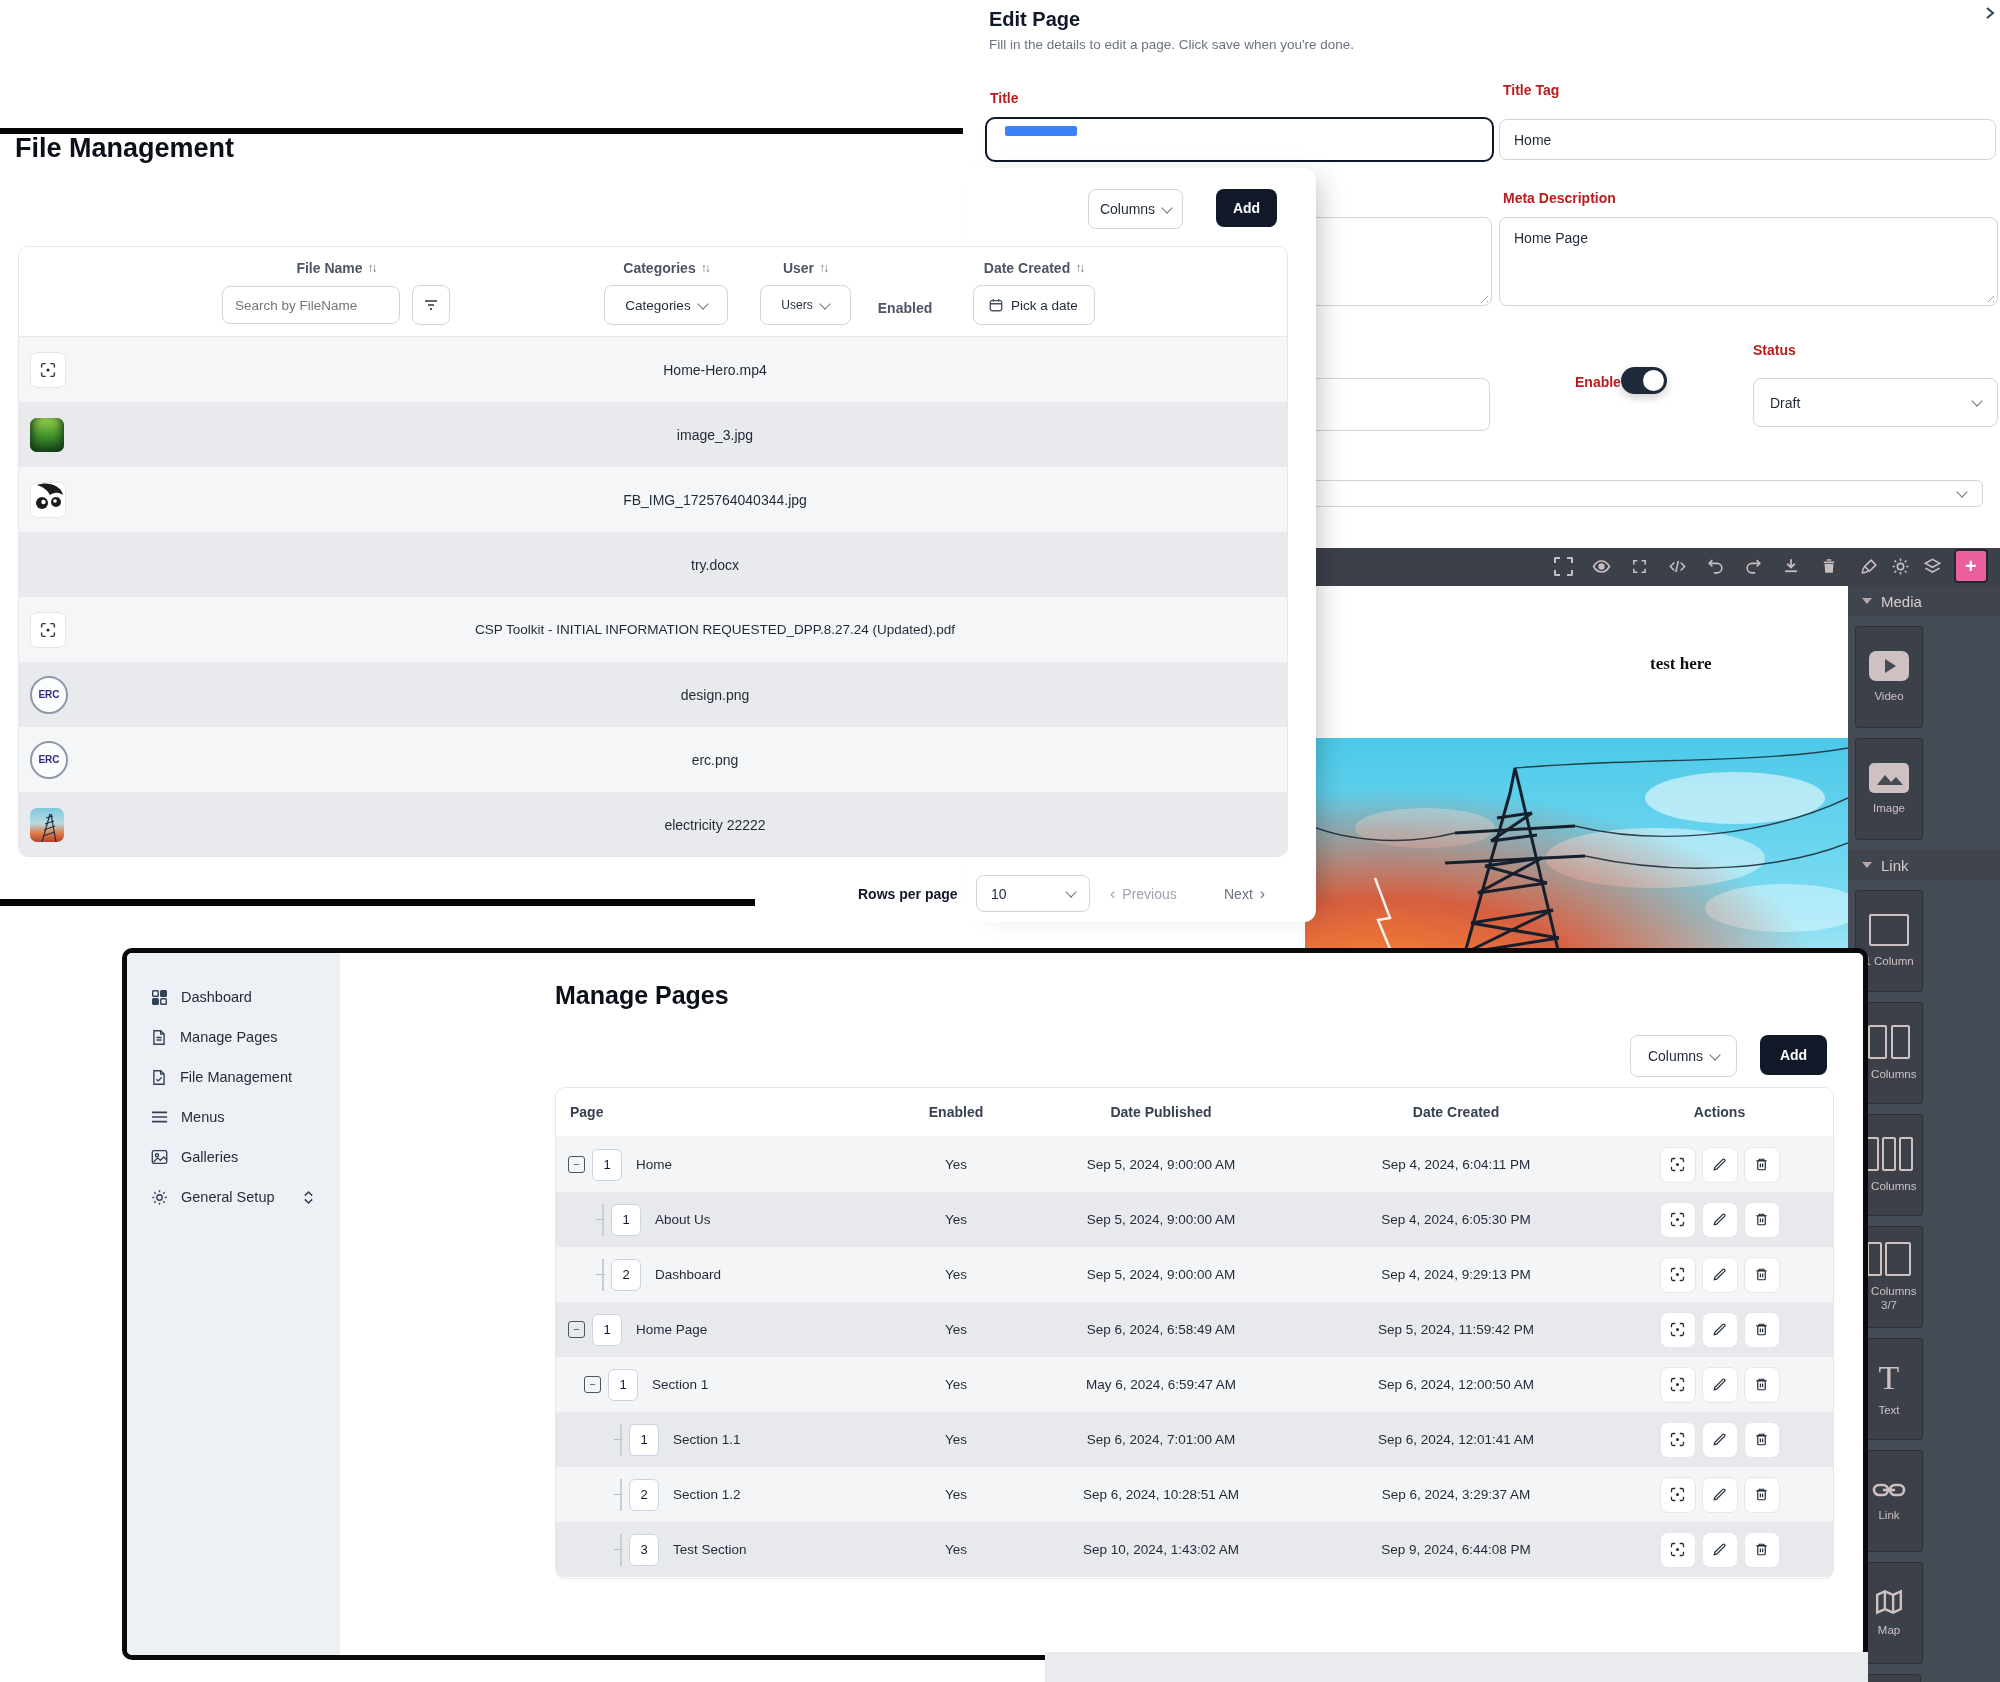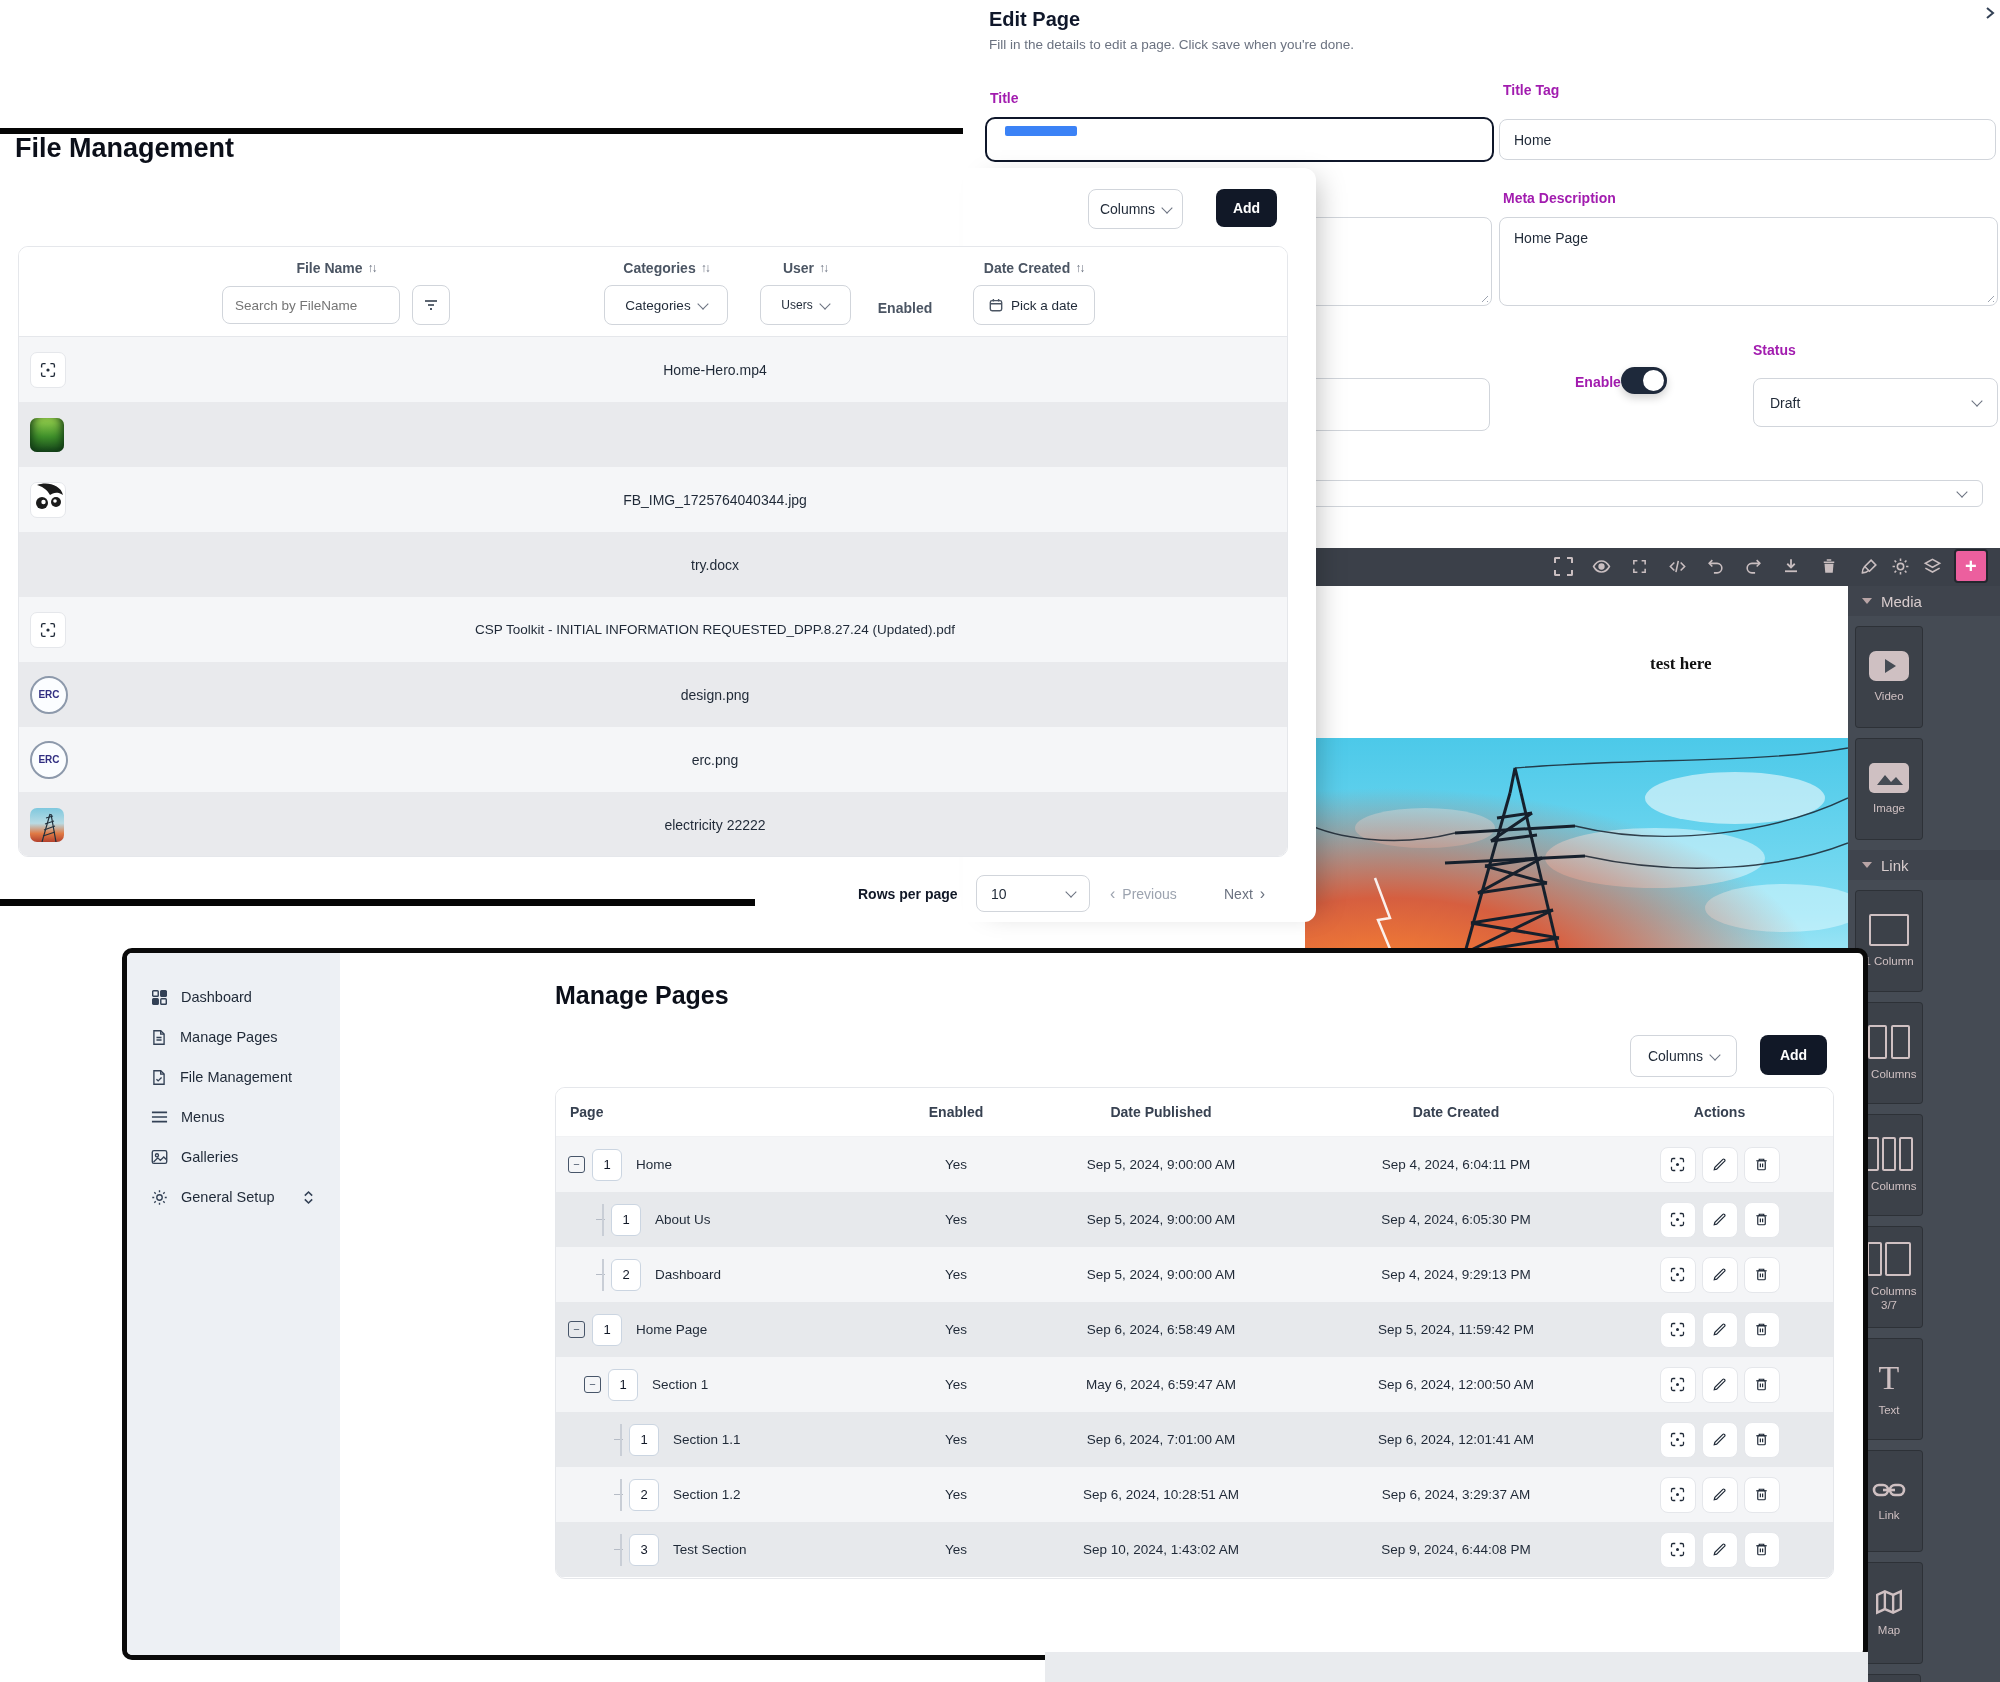--- a/index.html
+++ b/index.html
@@ -9,21 +9,21 @@
   .flex{display:flex;align-items:center;}
   
   .btn-dark{background:#111827;color:#fff;border:none;border-radius:8px;font-weight:700;font-size:14px;
             display:flex;align-items:center;justify-content:center;cursor:pointer;}
   .btn-light{background:#fff;border:1px solid #d1d5db;border-radius:8px;color:#1f2937;font-size:14px;
              display:flex;align-items:center;justify-content:center;gap:8px;cursor:pointer;}
   .chev{width:7px;height:7px;border-right:1.7px solid #6b7280;border-bottom:1.7px solid #6b7280;
         transform:rotate(45deg);display:inline-block;margin-top:-3px;}
   .inp{background:#fff;border:1px solid #d1d5db;border-radius:8px;font-size:14px;color:#1f2937;
        font-family:"Liberation Sans",sans-serif;}
-  .lbl{font-size:14px;font-weight:700;color:#a21caf;}
+  .lbl{font-size:14px;font-weight:700;color:#b91c1c;}
   .resize-grip{position:absolute;right:3px;bottom:3px;width:10px;height:10px;
     background:repeating-linear-gradient(135deg,transparent 0 2.5px,#9ca3af 2.5px 3.5px);
     clip-path:polygon(100% 0,100% 100%,0 100%);}
   .iconbtn{width:34px;height:34px;background:#fff;border:1px solid #e5e7eb;border-radius:8px;
            display:flex;align-items:center;justify-content:center;cursor:pointer;flex:0 0 auto;}
   svg{display:block;}
   
   #edit-dialog{left:960px;top:0;width:1040px;height:548px;background:#fff;z-index:10;}
   .ep-h1{font-size:20px;font-weight:700;color:#0f172a;}
   .ep-sub{font-size:13.5px;color:#6b7280;}
@@ -447,20 +447,21 @@
           </div>
             </div>
           <div class="fc2 fname">Home-Hero.mp4</div>
 
         </div>
 
         <div class="frow">
           <div class="fc1">
               <div class="thumb" style="background:linear-gradient(180deg,#9ad34f 0%,#3e8f2a 55%,#14421a 100%);box-shadow:inset 8px 0 10px -6px #0e3312, inset -8px 0 10px -6px #0e3312;"></div>
             </div>
+          <div class="fc2 fname">image_3.jpg</div>
 
         </div>
 
         <div class="frow">
           <div class="fc1">
               <div class="thumb" style="background:#fff;border:1px solid #e5e7eb;">
             <svg width="34" height="34" viewBox="0 0 34 34">
                   <path d="M6 2c10-4 24 0 26 10-6-4-10-2-13 0C16 6 10 3 6 2z" fill="#1b1b1b"></path>
                   <circle cx="11" cy="20" r="6" fill="#1b1b1b"></circle>
                   <circle cx="12.5" cy="19" r="2.2" fill="#fff"></circle>

